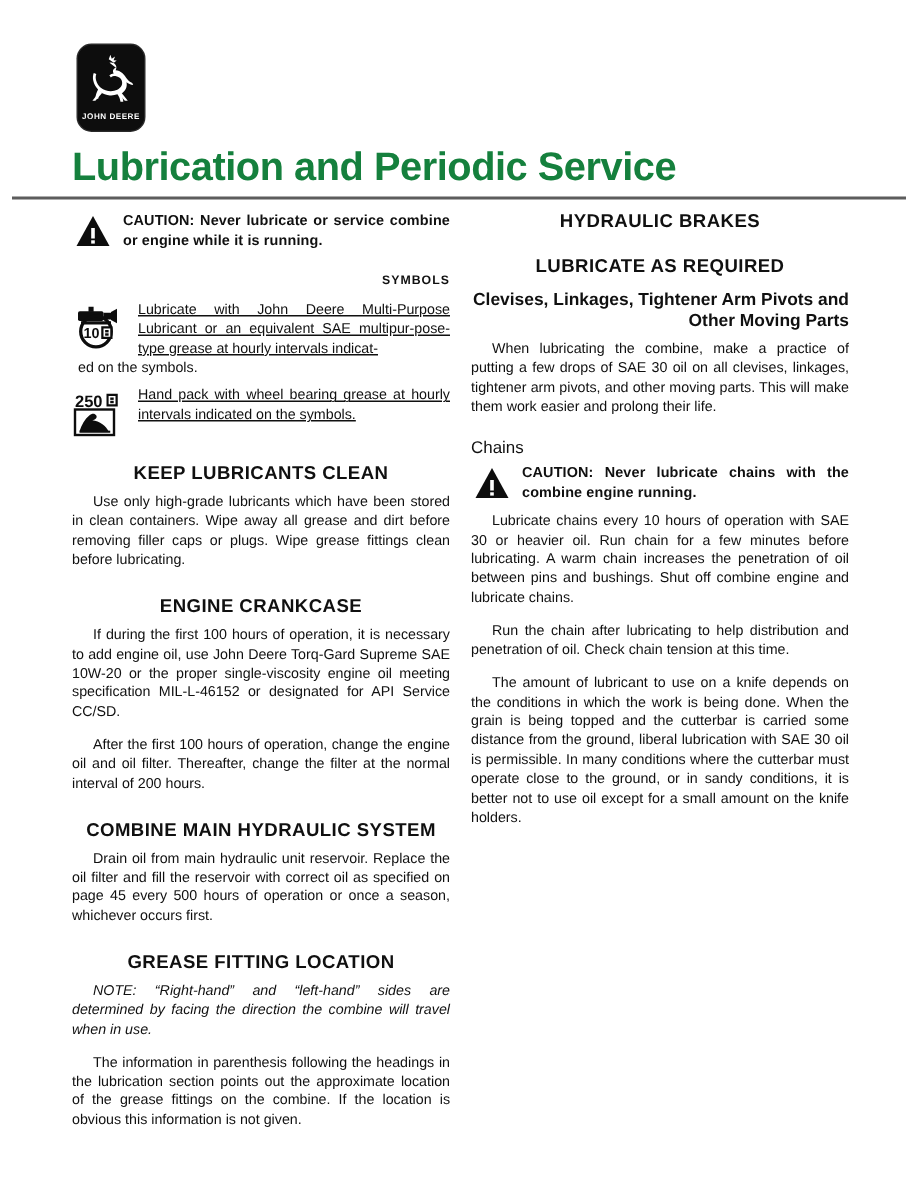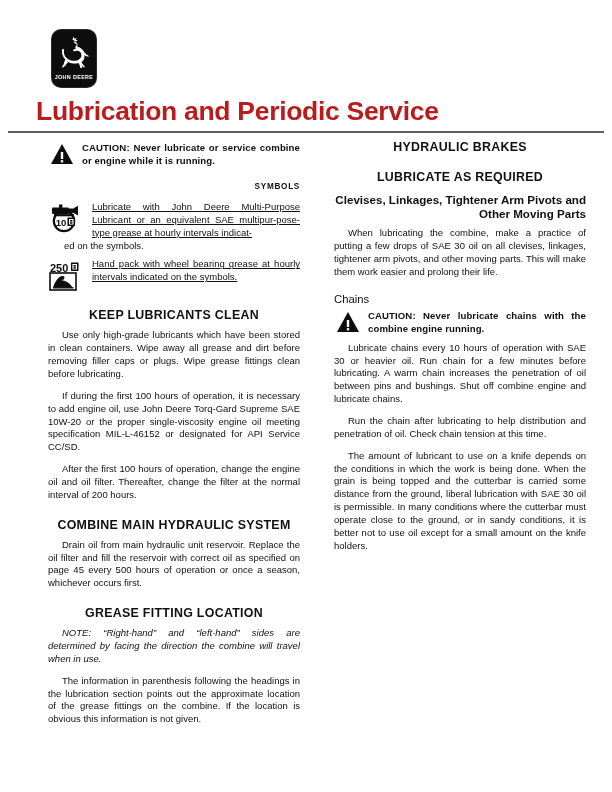--- a/index.html
+++ b/index.html
@@ -31,46 +31,46 @@
     height: 57px;
     background: #0d0d0d;
     border-radius: 9px;
     box-shadow: 0 0 0 1px #2a2a2a;
     overflow: hidden;
   }
   #logo svg { display: block; }
 
   #page-title {
     position: absolute;
-    left: 36px;
+    left: 48px;
     top: 96px;
     font-size: 26.5px;
     font-weight: bold;
     letter-spacing: -0.3px;
-    color: #b91c1c;
+    color: #15803d;
     white-space: nowrap;
   }
 
   #title-rule {
     position: absolute;
     left: 8px;
     top: 131px;
     width: 596px;
     height: 2px;
     background: #5d5d5d;
   }
 
   
   .column {
     position: absolute;
     top: 140px;
     width: 252px;
   }
   #col-left  { left: 48px; }
-  #col-right { left: 314px; margin-left: 20px; }
+  #col-right { left: 314px; }
 
   
   .h-major {
     text-align: center;
     font-size: 12.4px;
     font-weight: bold;
     letter-spacing: 0.3px;
     margin: 16px 0 7px 0;
   }
   .h-small-center {
@@ -141,21 +141,21 @@
     height: 32px;
   }
   .symrow .symtext {
     margin-left: 44px;
     font-size: 9.5px;
     line-height: 1.355;
     text-align: justify;
     text-decoration: underline;
   }
   .symrow .overflow {
-    margin-left: 16px;
+    margin-left: 4px;
     font-size: 9.5px;
     line-height: 1.355;
     text-align: justify;
   }
 </style>
 </head>
 <body>
 
 <div id="page">
 
@@ -236,20 +236,21 @@
                  c2.4 0.2 4.8 1.1 6.8 2.6 c1.8 1.3 3.2 3.0 4.2 4.9
                  z" fill="#0d0d0d"></path>
         <path d="M5 27.8 L25.5 27.8" stroke="#0d0d0d" stroke-width="1.4"></path>
       </svg>
       <div class="symtext">Hand pack with wheel bearing grease at hourly intervals indicated on the symbols.</div>
     </div>
 
     <div class="h-major">KEEP LUBRICANTS CLEAN</div>
     <p class="body">Use only high-grade lubricants which have been stored in clean containers. Wipe away all grease and dirt before removing filler caps or plugs. Wipe grease fittings clean before lubricating.</p>
 
+    <div class="h-major">ENGINE CRANKCASE</div>
     <p class="body">If during the first 100 hours of operation, it is necessary to add engine oil, use John Deere Torq-Gard Supreme SAE 10W-20 or the proper single-viscosity engine oil meeting specification MIL-L-46152 or designated for API Service CC/SD.</p>
     <p class="body">After the first 100 hours of operation, change the engine oil and oil filter. Thereafter, change the filter at the normal interval of 200 hours.</p>
 
     <div class="h-major">COMBINE MAIN HYDRAULIC SYSTEM</div>
     <p class="body">Drain oil from main hydraulic unit reservoir. Replace the oil filter and fill the reservoir with correct oil as specified on page 45 every 500 hours of operation or once a season, whichever occurs first.</p>
 
     <div class="h-major">GREASE FITTING LOCATION</div>
     <p class="body italic">NOTE: “Right-hand” and “left-hand” sides are determined by facing the direction the combine will travel when in use.</p>
     <p class="body">The information in parenthesis following the headings in the lubrication section points out the approximate location of the grease fittings on the combine. If the location is obvious this information is not given.</p>
   </div>

